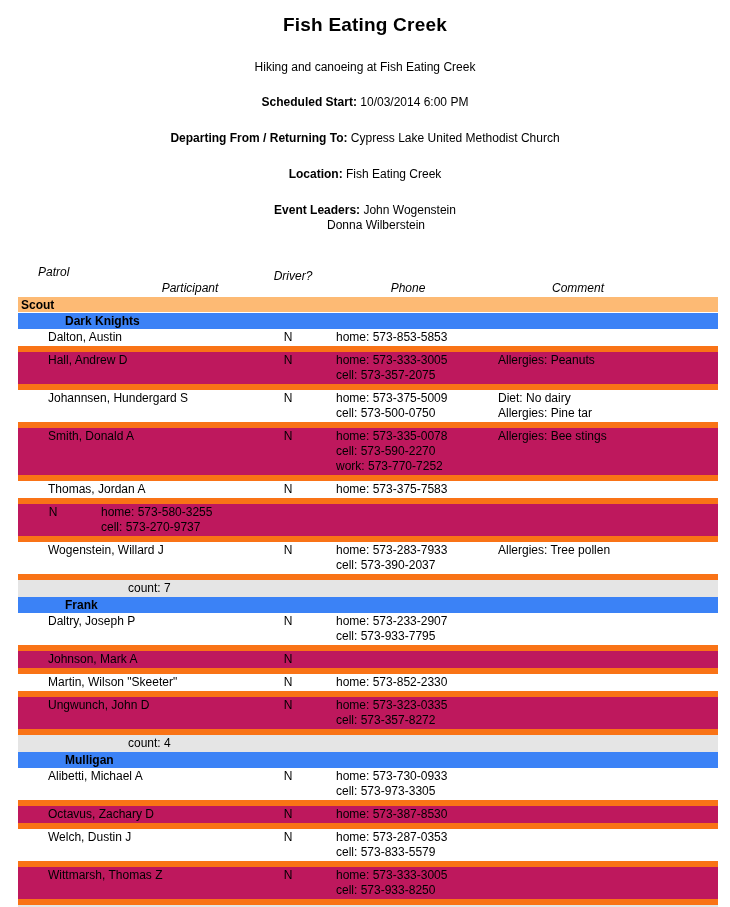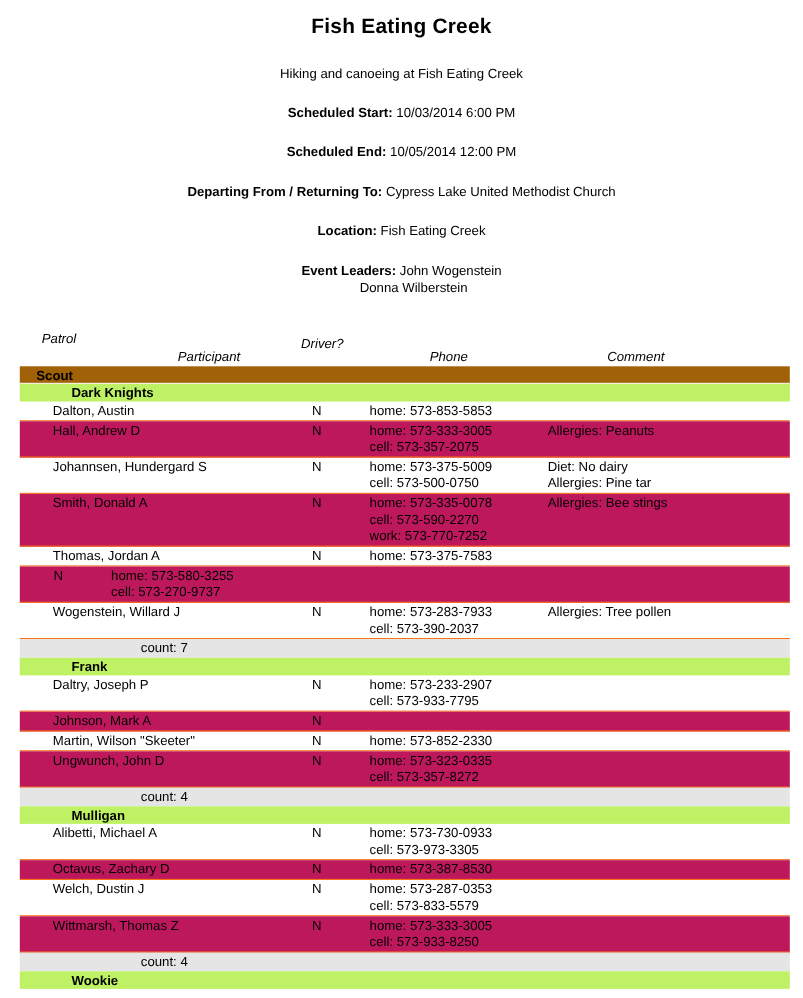--- a/index.html
+++ b/index.html
@@ -70,35 +70,35 @@
   .ch-comment  { left: 445px; top: 16px; width: 230px; text-align: center; }
 
   .band {
     font-size: 12px;
     font-weight: bold;
     height: 16px;
     line-height: 16px;
     box-sizing: border-box;
   }
   .band-unit {
-    background: #a16207;
-    padding-left: 15px;
+    background: #fdba74;
+    padding-left: 3px;
     border-bottom: 1px solid #ffffff;
   }
   .band-patrol {
-    background: #bef264;
+    background: #3b82f6;
     padding-left: 47px;
   }
 
   .rows { }
   .prow {
     display: flex;
     font-size: 12px;
     line-height: 15px;
-    border-bottom: 1px solid #f97316;
+    border-bottom: 6px solid #f97316;
     box-sizing: border-box;
     padding-top: 1px;
     padding-bottom: 1px;
   }
   .prow.alt { background: #be185d; }
   .c-name    { width: 235px; padding-left: 30px; box-sizing: border-box; }
   .c-driver  { width: 70px; text-align: center; box-sizing: border-box; }
   .c-phone   { width: 157px; padding-left: 13px; box-sizing: border-box; }
   .c-comment { flex: 1; padding-left: 18px; box-sizing: border-box; }
   .ln { display: block; white-space: nowrap; }
@@ -116,24 +116,20 @@
 
 <div class="report-header">
   <div class="report-title">Fish Eating Creek</div>
   <div class="report-subtitle">Hiking and canoeing at Fish Eating Creek</div>
 
   <div class="meta-line">
     <span class="meta-label">Scheduled Start:</span>
     <span class="meta-value">10/03/2014 6:00 PM</span>
   </div>
 
-  <div class="meta-line">
-    <span class="meta-label">Scheduled End:</span>
-    <span class="meta-value">10/05/2014 12:00 PM</span>
-  </div>
 
   <div class="meta-line">
     <span class="meta-label">Departing From / Returning To:</span>
     <span class="meta-value">Cypress Lake United Methodist Church</span>
   </div>
 
   <div class="meta-line">
     <span class="meta-label">Location:</span>
     <span class="meta-value">Fish Eating Creek</span>
   </div>

